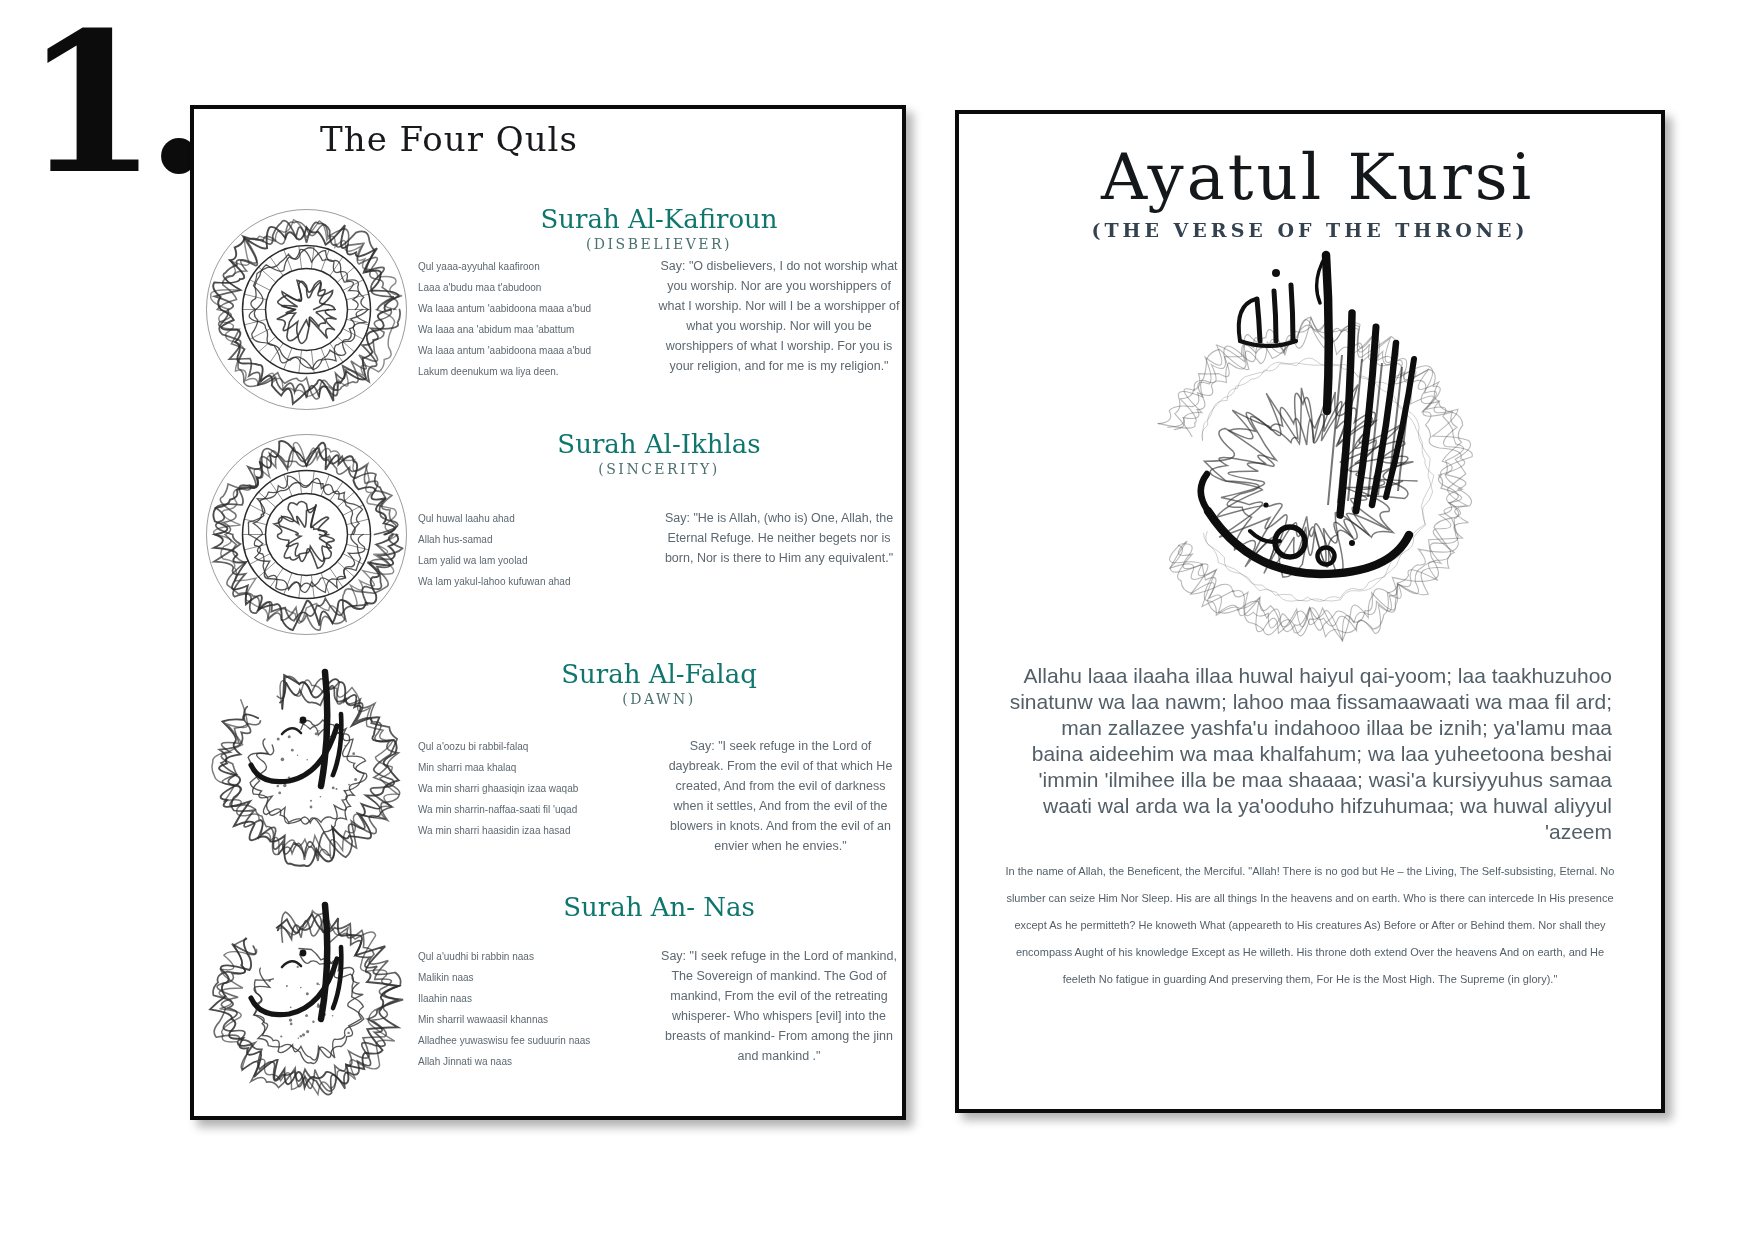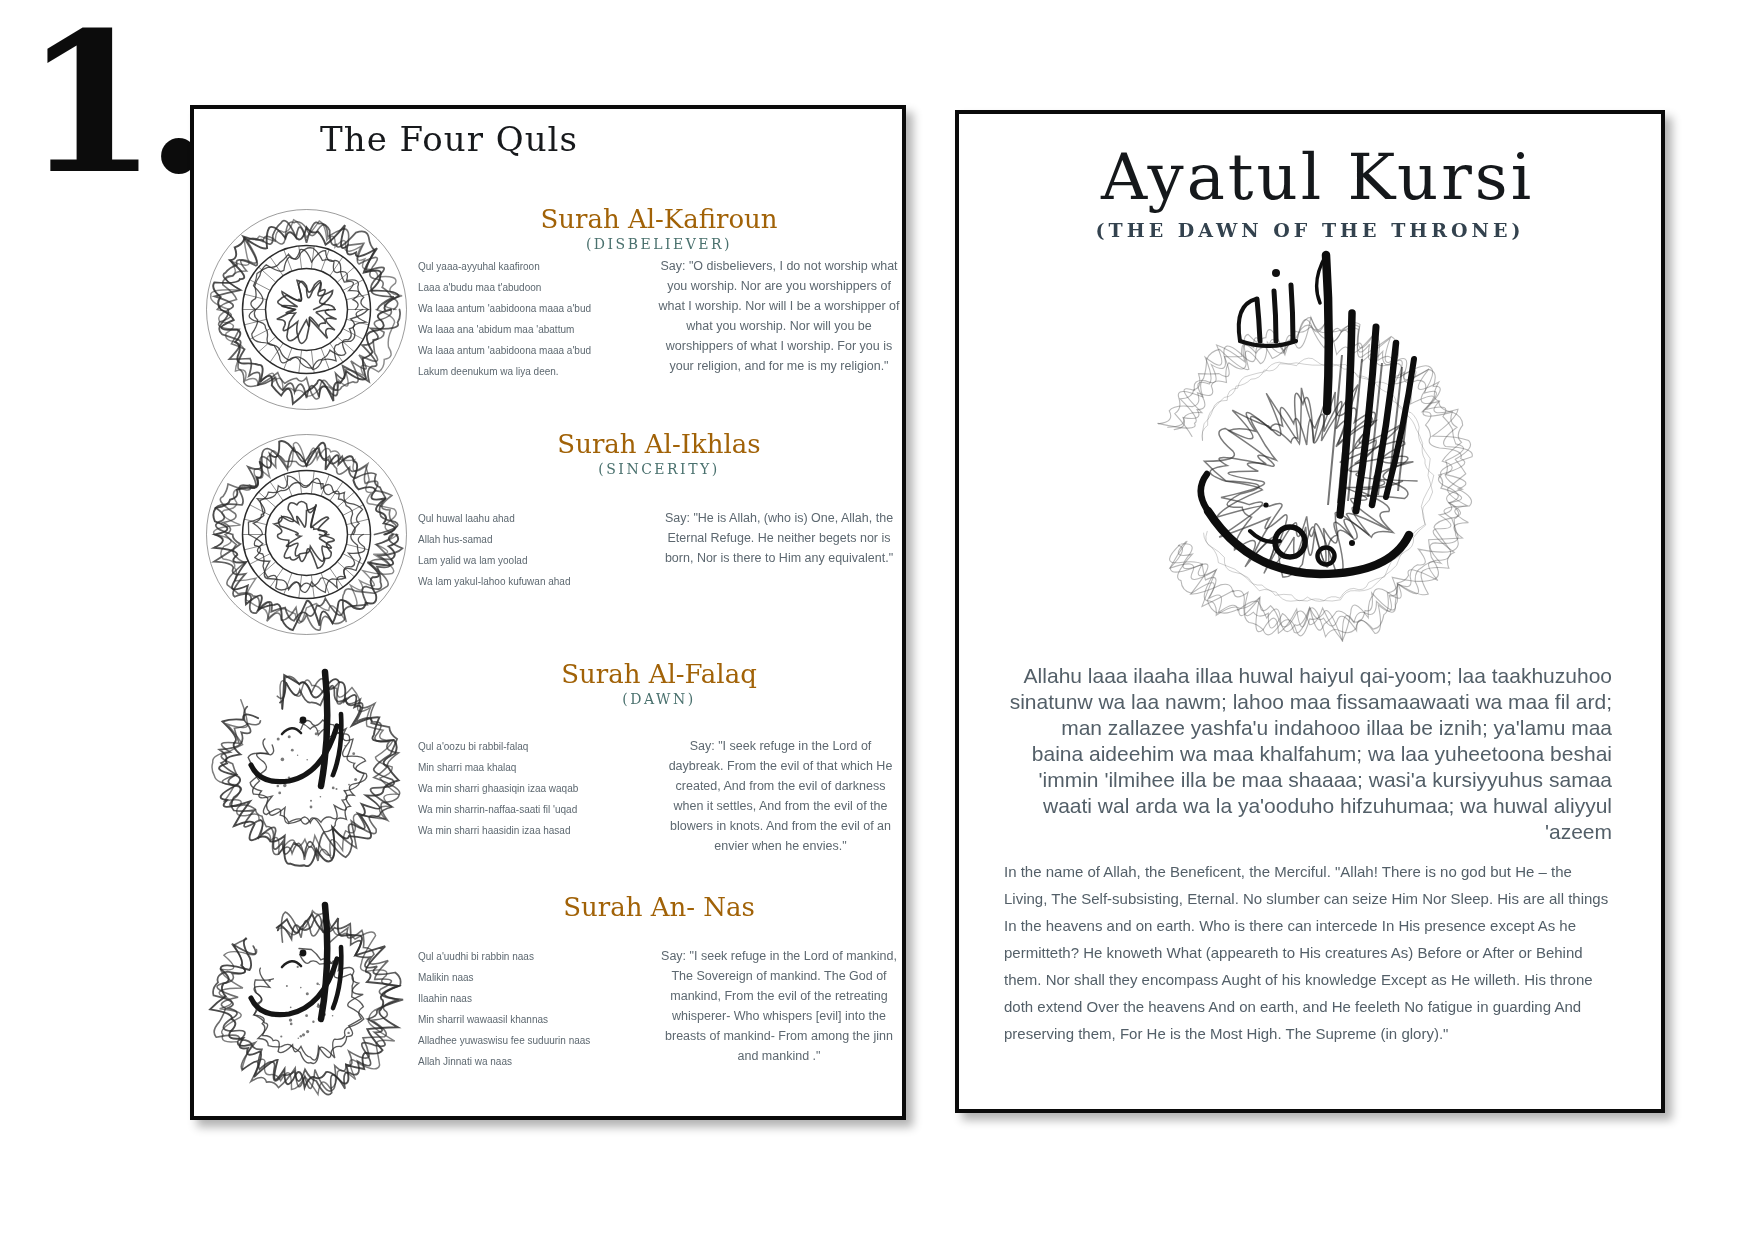--- a/index.html
+++ b/index.html
@@ -25,21 +25,21 @@
     position:absolute;top:10px;left:0;width:100%;margin:0;
     text-align:center;transform:translateX(-99px);
     font-family:"DejaVu Serif",serif;font-weight:normal;
     font-size:34px;color:#17191c;letter-spacing:1px;
   }
   .surah{position:absolute;left:0;width:100%;height:210px;}
   .med{position:absolute;left:10px;top:3px;width:205px;height:205px;}
   .txt{position:absolute;left:224px;top:0;width:482px;}
   .s-title{
     margin:0;text-align:center;font-family:"DejaVu Serif",serif;
-    font-weight:normal;font-size:26px;color:#a16207;line-height:31px;
+    font-weight:normal;font-size:26px;color:#0f766e;line-height:31px;
   }
   .s-sub{
     text-align:center;font-family:"DejaVu Serif",serif;
     font-size:14px;letter-spacing:2.5px;color:#49706d;line-height:19px;
   }
   .cols{display:flex;}
   .lines{width:240px;text-align:left;font-size:10px;line-height:21px;color:#5d6870;}
   .strans{width:242px;margin:0 0 0 0;text-align:center;font-size:12.5px;line-height:20px;color:#5d6870;}
 
   
@@ -51,22 +51,22 @@
   .ak-sub{
     margin:8px 0 0 0;text-align:center;font-family:"DejaVu Serif",serif;
     font-weight:bold;font-size:19px;letter-spacing:4px;color:#33424e;
   }
   .ak-cal{width:440px;height:408px;margin:2px auto 0;}
   .ak-translit{
     width:604px;margin:12px auto 0;text-align:right;
     font-size:21px;line-height:26px;color:#535f68;
   }
   .ak-trans{
-    width:612px;margin:13px auto 0;
-    font-size:15px;line-height:27px;color:#535f68;
+    width:612px;margin:13px auto 0;text-align:center;
+    font-size:11px;line-height:27px;color:#535f68;
   }
 </style>
 </head>
 <body>
 
 <div class="canvas">
 
   <div class="step-number">1.</div>
 
   <div class="page page-left">
@@ -289,21 +289,21 @@
               </div>
         <p class="strans">Say: "I seek refuge in the Lord of mankind, The Sovereign of mankind. The God of mankind, From the evil of the retreating whisperer- Who whispers [evil] into the breasts of mankind- From among the jinn and mankind ."</p>
       </div>
     </div>
   </section>
 </div>
   </div>
 
   <div class="page page-right">
     <h1 class="ak-title">Ayatul Kursi</h1>
-    <h2 class="ak-sub">(THE DAWN OF THE THRONE)</h2>
+    <h2 class="ak-sub">(THE VERSE OF THE THRONE)</h2>
     <div class="ak-cal" id="ak-cal"><svg viewBox="0 0 440 408" width="440" height="408">
           <path d="M77.7 184.2 Q96.5 184.0 93.6 174.9 Q97.1 168.7 111.9 169.6 Q80.4 139.4 104.6 147.4 Q102.0 135.4 116.0 137.9 Q133.1 145.4 121.3 121.6 Q139.3 132.4 134.5 113.5 Q143.7 114.0 151.9 113.5 Q149.8 92.8 163.7 104.7 Q162.7 80.5 182.3 115.4 Q188.5 113.3 193.9 107.4 Q199.8 100.6 206.2 94.7 Q212.9 79.6 220.9 82.7 Q227.9 98.3 234.3 104.8 Q245.5 77.1 251.4 89.0 Q261.2 82.3 268.4 86.4 Q263.5 122.4 279.6 101.1 Q274.0 129.2 292.8 108.4 Q291.0 125.4 302.1 121.2 Q314.4 117.3 311.0 133.0 Q335.9 117.2 319.3 144.5 Q322.3 151.0 320.5 160.9 Q359.8 141.6 332.1 168.8 Q347.9 167.7 335.5 182.0 Q340.5 186.9 340.5 193.9 Q335.4 202.3 349.6 205.0 Q374.8 206.8 370.7 215.5 Q385.0 221.9 348.8 232.0 Q355.3 238.5 350.9 245.1 Q387.6 255.7 359.1 259.8 Q367.4 268.8 349.2 271.9 Q373.5 286.8 347.4 285.7 Q333.8 287.3 364.3 309.4 Q354.3 313.1 358.9 325.2 Q341.6 323.2 334.3 327.0 Q326.3 329.8 338.3 351.1 Q330.3 354.7 307.6 340.6 Q306.5 350.4 305.2 361.2 Q307.1 378.6 286.4 358.4 Q286.7 374.9 276.5 370.6 Q266.9 365.6 264.1 379.6 Q252.7 365.6 246.5 368.5 Q240.9 376.6 234.2 381.0 Q227.8 398.9 219.7 364.5 Q211.8 394.3 204.3 389.3 Q199.0 373.6 192.5 370.6 Q177.8 399.7 178.3 370.2 Q168.5 376.4 163.4 369.2 Q149.2 381.8 158.0 349.3 Q144.1 359.3 143.5 347.6 Q128.5 355.9 112.0 363.4 Q119.3 343.7 126.2 326.9 Q95.0 345.1 102.6 328.7 Q109.0 315.1 79.8 325.2 Q87.1 311.6 96.9 298.3" fill="none" stroke="#555" stroke-width="1.1" stroke-linecap="round" opacity="0.42"></path>
           <path d="M102.0 193.4 Q96.8 184.1 84.8 170.6 Q92.3 166.0 88.9 155.1 Q84.5 142.3 113.0 154.1 Q108.0 140.6 113.5 135.5 Q116.3 127.5 116.7 116.1 Q120.7 108.1 129.6 106.4 Q153.1 129.2 158.9 126.3 Q149.7 92.4 158.1 91.4 Q172.0 106.1 178.6 103.2 Q183.6 94.0 194.1 108.1 Q199.4 97.9 206.6 98.1 Q212.6 73.1 220.9 74.7 Q228.1 93.4 235.3 95.4 Q240.8 107.2 251.5 88.8 Q262.9 75.9 270.0 81.4 Q262.8 124.2 275.1 111.4 Q286.3 104.5 301.2 93.5 Q308.9 97.0 308.3 112.5 Q297.8 138.5 310.0 134.2 Q334.8 118.4 340.6 124.5 Q347.5 129.6 332.3 151.9 Q326.4 164.7 348.9 158.4 Q349.1 167.1 362.4 168.9 Q357.7 179.6 367.0 184.3 Q348.4 198.3 355.5 203.5 Q385.3 204.7 382.0 213.8 Q345.1 225.8 351.5 231.8 Q342.3 238.5 361.0 245.7 Q376.6 254.5 359.0 259.8 Q380.8 271.6 361.3 275.1 Q345.6 277.9 344.0 284.4 Q351.0 294.8 360.3 307.4 Q362.6 317.8 346.3 317.3 Q336.8 319.8 331.4 324.8 Q324.4 328.2 325.3 338.7 Q336.7 361.5 308.2 341.3 Q318.0 365.3 296.2 348.2 Q284.3 341.8 283.1 352.5 Q277.6 356.2 278.3 374.8 Q262.0 352.4 260.8 369.3 Q257.9 385.7 252.4 397.4 Q242.3 385.8 232.6 364.9 Q227.0 381.4 219.7 381.8 Q213.4 362.5 206.3 370.2 Q196.4 390.1 190.4 381.0 Q186.3 367.3 180.6 362.7 Q168.6 376.0 170.0 354.1 Q156.1 367.7 149.2 365.1 Q143.1 361.0 126.2 372.4 Q127.4 357.3 117.0 357.7 Q108.5 355.0 126.3 326.8 Q99.7 341.0 112.3 321.2 Q106.2 317.1 88.6 319.7 Q69.8 321.2 89.9 301.7" fill="none" stroke="#555" stroke-width="1.1" stroke-linecap="round" opacity="0.42"></path>
           <path d="M84.2 186.6 Q98.4 184.8 93.0 174.6 Q114.4 178.4 107.1 166.6 Q119.3 166.9 112.4 153.6 Q100.7 134.3 119.3 141.0 Q124.3 136.0 115.2 114.3 Q141.1 134.7 126.6 102.0 Q138.9 106.1 154.7 118.7 Q148.6 90.1 166.0 110.1 Q170.7 102.6 178.9 104.2 Q181.5 85.6 194.9 112.1 Q199.2 96.6 205.6 88.2 Q213.4 91.7 220.9 83.4 Q228.1 93.3 237.3 76.8 Q243.0 93.1 246.7 111.5 Q257.4 96.7 260.6 110.9 Q267.9 110.6 284.0 90.9 Q289.6 97.9 286.5 119.5 Q290.6 125.9 303.3 119.5 Q321.3 108.4 315.2 128.2 Q309.7 144.5 326.9 137.4 Q339.1 136.7 334.6 150.1 Q358.8 142.3 333.4 168.0 Q329.5 177.8 362.1 169.1 Q372.5 173.3 372.7 182.2 Q364.4 193.3 371.6 199.4 Q356.9 210.4 352.2 218.3 Q370.6 223.3 355.0 231.7 Q356.3 238.5 372.4 246.3 Q350.5 251.8 358.9 259.8 Q375.1 270.4 364.2 275.9 Q364.3 283.8 365.8 292.6 Q372.2 303.9 361.9 308.2 Q350.1 310.8 328.4 306.1 Q342.7 324.0 327.5 321.7 Q320.3 324.6 320.1 333.7 Q324.4 348.5 308.2 341.3 Q305.5 349.1 297.4 349.9 Q300.5 367.9 293.8 371.8 Q291.6 385.0 283.1 386.1 Q268.3 369.4 265.9 385.4 Q259.6 392.5 250.5 387.9 Q241.9 383.2 235.5 393.7 Q225.8 358.2 219.7 366.2 Q211.4 401.8 206.7 366.1 Q197.2 385.1 188.4 390.4 Q187.7 361.9 173.1 386.7 Q166.9 380.5 159.0 379.5 Q152.1 375.9 154.4 355.7 Q153.6 344.3 142.7 348.8 Q141.7 338.9 130.5 341.9 Q113.0 350.3 100.5 351.3 Q128.1 316.7 112.0 321.4 Q83.7 332.6 97.4 314.2 Q109.4 299.2 91.2 301.0" fill="none" stroke="#555" stroke-width="1.1" stroke-linecap="round" opacity="0.42"></path>
           <path d="M68.4 180.7 Q85.2 179.1 79.2 167.8 Q84.1 161.4 102.4 163.6 Q111.8 161.6 107.5 149.7 Q127.5 157.5 121.3 143.0 Q123.5 135.2 136.5 139.5 Q134.4 125.9 138.8 119.7 Q154.6 131.6 156.1 121.1 Q151.0 95.1 170.4 120.6 Q176.9 119.4 177.3 99.0 Q188.6 113.7 194.3 109.1 Q196.9 81.1 206.7 99.9 Q212.3 66.4 220.9 81.1 Q227.8 99.7 237.6 74.2 Q239.7 114.0 251.8 87.4 Q260.6 84.6 262.6 104.6 Q275.3 91.1 271.9 118.8 Q284.8 107.5 300.2 95.1 Q287.5 130.9 307.1 114.2 Q294.9 142.1 314.5 129.0 Q308.7 145.6 338.5 126.4 Q348.9 128.4 343.2 143.5 Q360.3 141.3 335.8 166.5 Q363.7 159.1 352.9 173.5 Q358.9 179.1 362.3 186.0 Q362.8 193.9 365.7 200.9 Q385.2 204.7 355.7 217.8 Q358.9 224.4 356.0 231.6 Q388.3 238.6 368.0 246.1 Q386.9 255.6 379.4 263.0 Q340.1 263.1 361.7 275.2 Q364.9 284.0 368.0 293.4 Q368.5 302.3 345.2 299.9 Q332.6 301.0 351.1 320.3 Q327.6 313.4 347.9 337.6 Q313.9 319.1 318.6 332.3 Q315.3 338.9 307.1 340.0 Q309.9 354.9 299.3 352.6 Q306.8 378.1 288.3 361.8 Q294.1 390.1 285.0 390.5 Q266.6 364.7 266.6 387.8 Q253.1 367.2 248.0 375.7 Q243.0 390.5 233.6 375.2 Q226.9 380.9 219.7 364.2 Q212.2 385.7 205.1 381.8 Q195.4 396.6 190.7 379.1 Q189.5 355.0 176.7 375.1 Q172.6 365.4 168.0 358.5 Q161.7 356.3 147.8 367.5 Q146.5 355.6 127.7 370.3 Q120.0 366.9 117.4 357.2 Q135.5 326.6 115.5 337.1 Q113.2 329.5 112.2 321.2 Q80.3 335.0 80.2 324.9 Q99.6 304.7 88.4 302.4" fill="none" stroke="#555" stroke-width="1.1" stroke-linecap="round" opacity="0.42"></path>
           <path d="M67.8 180.4 Q109.9 189.9 104.5 180.3 Q111.6 176.9 90.1 155.9 Q102.6 155.1 103.7 146.7 Q112.9 144.9 108.5 130.6 Q119.8 131.3 129.0 130.6 Q146.4 141.7 134.1 112.9 Q132.0 94.8 150.0 110.0 Q166.6 127.5 165.7 109.4 Q168.0 95.0 175.9 94.6 Q178.3 73.1 194.4 109.6 Q197.8 87.2 207.2 104.4 Q214.2 109.9 220.9 74.2 Q228.1 93.4 236.0 88.6 Q243.5 90.2 251.9 86.7 Q262.1 78.8 269.3 83.7 Q263.8 121.6 283.5 92.1 Q292.5 92.1 287.6 117.6 Q301.8 108.1 302.9 120.1 Q320.9 109.0 304.4 140.7 Q313.4 140.7 339.0 125.9 Q313.1 158.8 348.9 139.1 Q339.4 155.7 349.5 158.1 Q332.4 176.2 368.0 166.2 Q366.7 175.8 342.2 193.3 Q366.1 192.8 378.7 197.6 Q385.9 204.6 365.3 216.3 Q371.3 223.2 375.8 230.7 Q365.9 238.6 357.8 245.5 Q355.9 252.3 377.3 262.7 Q351.6 265.5 378.4 279.6 Q352.7 280.1 372.4 295.0 Q354.0 296.0 338.6 296.7 Q339.2 304.7 341.3 314.1 Q353.1 331.3 345.4 335.7 Q337.1 339.1 324.7 338.2 Q313.9 337.3 302.3 334.4 Q310.8 356.0 305.7 361.8 Q305.8 376.5 281.7 349.8 Q284.8 370.9 275.1 367.4 Q272.6 381.1 263.8 378.8 Q251.2 359.6 252.6 398.7 Q238.0 357.3 233.2 370.9 Q226.8 378.1 219.7 375.9 Q211.2 405.2 204.9 383.8 Q199.3 371.3 190.4 380.8 Q177.9 399.4 173.1 386.6 Q160.7 397.3 169.7 354.7 Q148.4 383.4 148.7 366.0 Q136.2 372.1 128.5 369.1 Q137.7 344.1 118.9 355.5 Q135.5 326.7 101.5 350.3 Q91.7 347.9 91.0 337.6 Q80.6 334.8 102.4 311.1 Q78.1 316.6 95.7 298.9" fill="none" stroke="#555" stroke-width="1.1" stroke-linecap="round" opacity="0.42"></path>
           <path d="M112.5 197.4 Q111.8 188.4 114.1 180.4 Q120.6 174.8 122.9 166.5 Q124.7 157.2 137.2 157.4 Q136.9 145.3 147.6 145.2 Q149.8 134.1 158.8 132.6 Q166.9 130.1 175.1 128.6 Q180.7 119.7 189.3 119.2 Q198.2 120.9 206.6 122.7 Q214.1 113.2 222.5 115.6 Q230.4 121.9 238.0 124.3 Q246.8 121.1 255.3 121.5 Q262.3 126.4 268.3 132.9 Q277.4 132.7 282.6 139.8 Q294.4 137.2 300.2 143.5 Q298.5 157.4 306.8 160.3 Q314.0 164.7 317.4 172.3 Q323.7 177.9 326.0 185.9 Q330.5 192.8 332.7 200.6 Q330.7 209.5 335.0 216.7 Q333.6 224.9 343.8 232.2 Q343.0 240.6 337.3 248.6 Q332.8 256.0 331.3 263.6 Q334.3 272.7 334.8 281.6 Q325.6 286.6 321.0 293.1 Q319.2 301.3 313.4 307.0 Q309.4 314.0 306.5 322.4 Q300.8 328.4 294.0 333.2 Q287.9 338.9 281.7 344.8 Q274.4 348.9 264.8 347.7 Q255.9 346.6 250.5 356.8 Q242.3 358.9 233.7 357.5 Q225.3 354.0 217.3 358.0 Q209.2 356.7 200.7 358.2 Q192.1 358.5 186.2 349.1 Q178.0 348.2 172.0 342.0 Q162.5 343.2 157.5 335.8 Q151.3 330.8 144.9 326.2 Q137.0 323.0 128.4 319.7 Q127.5 309.8 121.4 304.3 Q112.9 299.8 117.2 288.3" fill="none" stroke="#666" stroke-width="0.9" stroke-linecap="round" opacity="0.35"></path>
           <path d="M112.4 197.3 Q110.1 187.6 117.7 182.3 Q116.7 172.3 122.8 166.4 Q127.9 160.0 134.2 154.5 Q144.3 153.6 146.0 143.1 Q155.2 142.2 160.9 136.2 Q170.0 136.5 174.4 126.9 Q184.3 130.7 189.7 120.8 Q198.3 121.7 206.2 119.8 Q214.4 121.5 222.4 122.1 Q230.3 122.7 238.5 121.2 Q247.1 120.2 253.9 126.1 Q262.9 124.8 267.8 134.0 Q275.8 135.7 283.8 137.9 Q288.2 145.6 295.7 148.8 Q305.5 150.2 306.5 160.6 Q310.3 167.7 321.2 169.7 Q327.6 175.6 329.2 184.3 Q327.0 194.2 331.2 201.1 Q334.7 208.5 340.2 215.7 Q339.3 224.2 338.0 232.5 Q340.7 240.6 342.6 249.0 Q340.7 257.2 333.3 264.1 Q331.0 271.7 335.8 282.0 Q328.0 287.7 323.5 294.5 Q324.5 304.7 315.3 308.4 Q309.0 313.7 301.8 317.8 Q297.7 325.0 294.5 333.9 Q285.6 335.5 278.7 339.4 Q274.9 349.9 263.8 345.4 Q255.5 345.4 250.1 355.2 Q240.9 351.1 233.8 357.8 Q225.6 359.7 217.4 354.1 Q208.7 362.5 201.7 351.9 Q194.0 350.6 185.2 352.3 Q179.8 343.6 169.3 347.8 Q163.2 341.8 158.2 334.7 Q151.9 330.0 142.7 328.8 Q133.4 326.6 134.4 314.4 Q129.3 308.4 121.8 304.0 Q113.8 299.3 113.6 290.1" fill="none" stroke="#666" stroke-width="0.9" stroke-linecap="round" opacity="0.35"></path>
           <path d="M298.6 238.0 Q326.3 247.9 314.4 255.6 Q261.3 249.7 267.1 256.2 Q244.9 250.4 299.6 287.3 Q258.0 266.7 256.4 271.2 Q272.9 296.0 264.1 296.4 Q236.2 264.2 247.0 292.2 Q241.2 292.8 238.4 302.5 Q241.2 351.4 224.7 288.9 Q220.0 338.1 215.7 283.9 Q201.5 337.0 204.1 294.0 Q185.4 327.3 177.4 323.6 Q197.6 274.1 161.5 315.5 Q173.3 289.2 191.5 264.0 Q194.5 257.3 179.1 263.3 Q176.6 259.6 126.6 274.2 Q134.1 262.4 172.4 246.9 Q168.9 242.7 135.3 238.0 Q104.0 227.2 137.4 222.6 Q108.3 206.2 181.2 223.0 Q195.8 225.9 138.7 187.7 Q147.9 183.6 165.3 188.2 Q141.1 151.5 181.4 186.9 Q187.9 186.1 200.9 199.6 Q202.3 192.3 207.9 195.5 Q199.5 128.1 212.9 161.1 Q220.0 137.1 223.6 199.2 Q225.9 206.6 245.3 149.0 Q242.8 179.1 253.3 171.2 Q271.1 155.5 264.4 179.3 Q292.6 158.3 282.9 180.7 Q245.0 219.1 311.5 181.4 Q293.3 201.5 264.7 220.7 Q333.4 205.7 313.4 220.5 Q282.9 232.2 298.4 238.0" fill="none" stroke="#2a2a2a" stroke-width="1.5" stroke-linecap="round" opacity="0.62"></path>
           <path d="M312.5 238.0 Q299.0 245.3 266.4 246.7 Q303.7 261.8 298.8 268.5 Q279.3 267.5 303.1 289.5 Q283.7 286.1 281.5 294.1 Q242.1 262.2 245.4 271.7 Q245.2 278.8 248.1 294.4 Q259.1 338.9 245.5 327.5 Q225.3 266.4 224.4 285.3 Q220.0 277.1 212.3 321.4 Q201.8 335.4 192.7 333.9 Q188.7 318.9 187.8 302.7 Q202.7 266.0 193.6 272.9 Q165.8 297.5 179.7 274.8 Q159.5 283.7 129.2 294.2 Q196.6 249.7 159.2 261.6 Q148.5 258.3 131.0 254.6 Q188.7 240.9 169.9 238.0 Q107.3 227.6 168.3 228.3 Q143.2 216.2 176.3 221.1 Q155.5 205.9 186.1 217.0 Q175.8 204.6 169.1 191.6 Q147.7 158.7 180.3 185.4 Q182.9 178.1 192.6 183.0 Q184.8 147.1 203.7 180.6 Q206.2 164.0 216.7 202.0 Q220.0 152.8 223.6 199.6 Q241.1 125.0 231.4 198.0 Q246.1 170.7 268.0 141.6 Q255.8 180.2 247.7 201.4 Q292.4 158.6 279.2 184.0 Q281.5 191.6 249.8 219.6 Q317.6 189.4 314.6 201.4 Q265.2 225.1 323.4 218.7 Q266.0 233.7 292.2 238.0" fill="none" stroke="#2a2a2a" stroke-width="1.5" stroke-linecap="round" opacity="0.62"></path>

